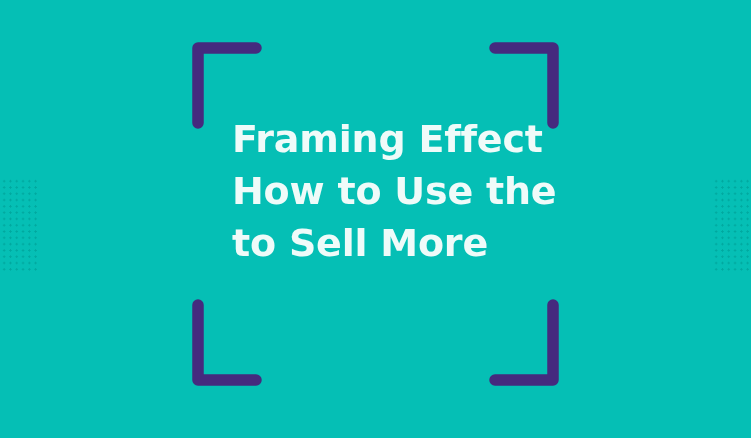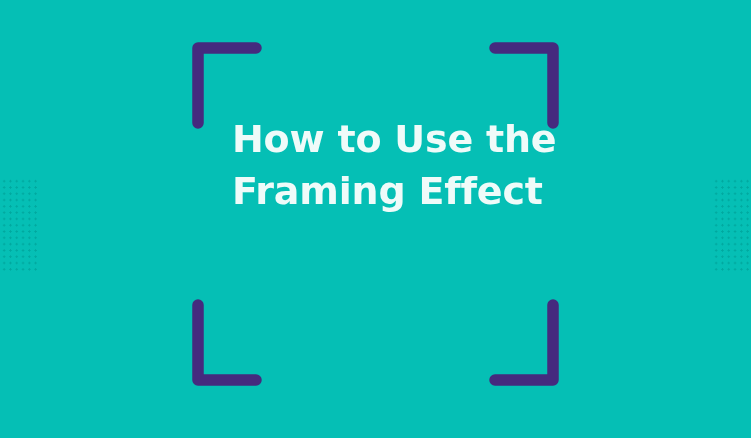--- a/index.html
+++ b/index.html
@@ -91,17 +91,18 @@
     </svg>
   </div>
 
   <div class="bracket br">
     <svg viewBox="0 0 76 87" aria-hidden="true">
       <path class="arm" d="M64 6 V81 H6"></path>
     </svg>
   </div>
 
   <div class="headline">
+    <span class="line">Framing Effect</span>
     <span class="line">How to Use the</span>
-    <span class="line">Framing Effect</span>
+    <span class="line">to Sell More</span>
   </div>
 
 </div>
 
 </body></html>

